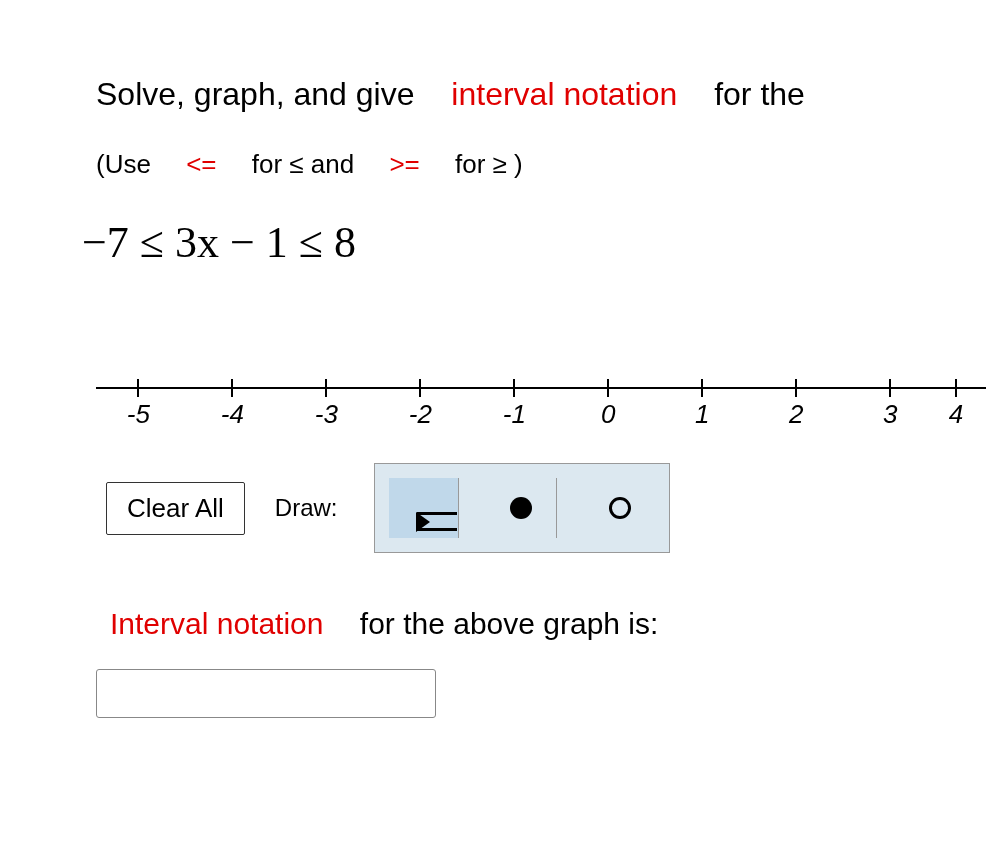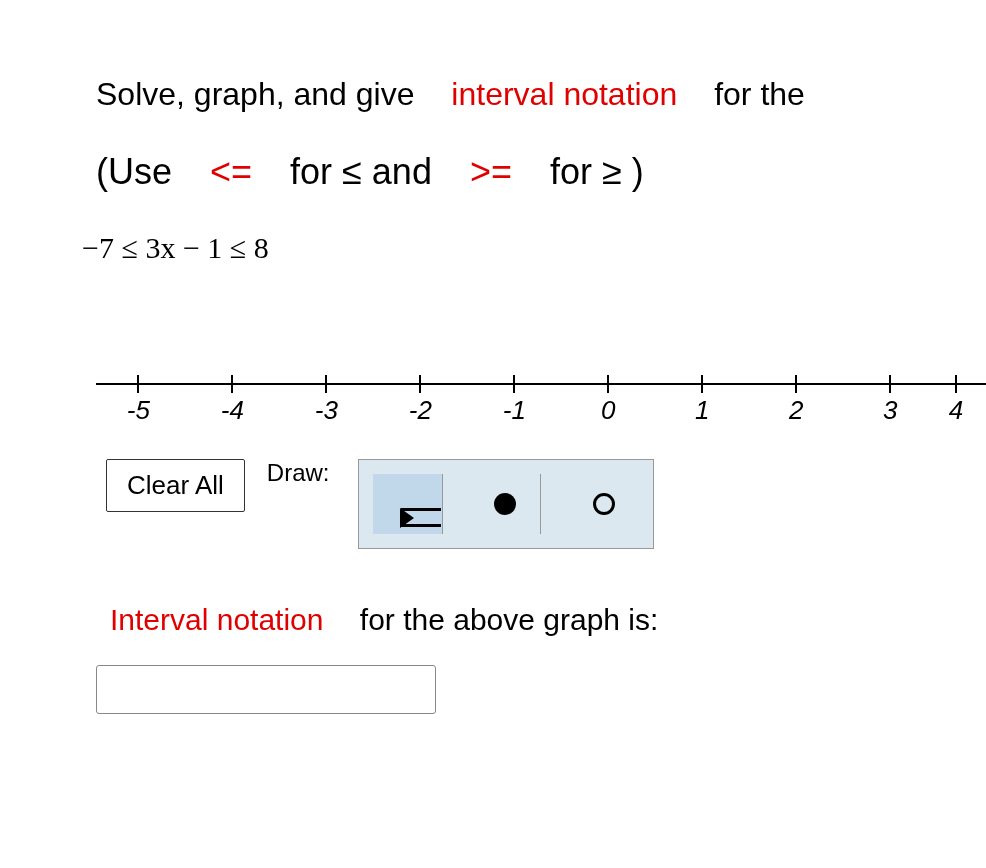--- a/index.html
+++ b/index.html
@@ -14,28 +14,28 @@
     }
 
     .intro-text {
       font-size: 32px;
       line-height: 1.4;
       margin-bottom: 28px;
       font-family: Arial, sans-serif;
     }
 
     .hint-text {
-      font-size: 36px;
+      font-size: 26px;
       line-height: 1.5;
       margin-bottom: 28px;
       font-family: Arial, sans-serif;
     }
 
     .inequality {
-      font-size: 30px;
+      font-size: 44px;
       line-height: 1.4;
       margin-bottom: 48px;
       font-family: 'Times New Roman', Times, serif;
     }
 
     .red { color: #e00000; }
 
     
     .number-line-container {
       position: relative;
@@ -73,21 +73,22 @@
       top: 30px;
       transform: translateX(-50%);
       font-size: 26px;
       font-family: Arial, sans-serif;
       font-style: italic;
     }
 
     
     .draw-toolbar {
       display: flex;
-      align-items: flex-start;
+      align-items: center;
+      gap: 8px;
       margin-bottom: 40px;
       padding-left: 10px;
     }
 
     .clear-all-btn {
       border: 1.5px solid #333;
       background: #fff;
       padding: 10px 20px;
       font-size: 26px;
       font-family: Arial, sans-serif;

